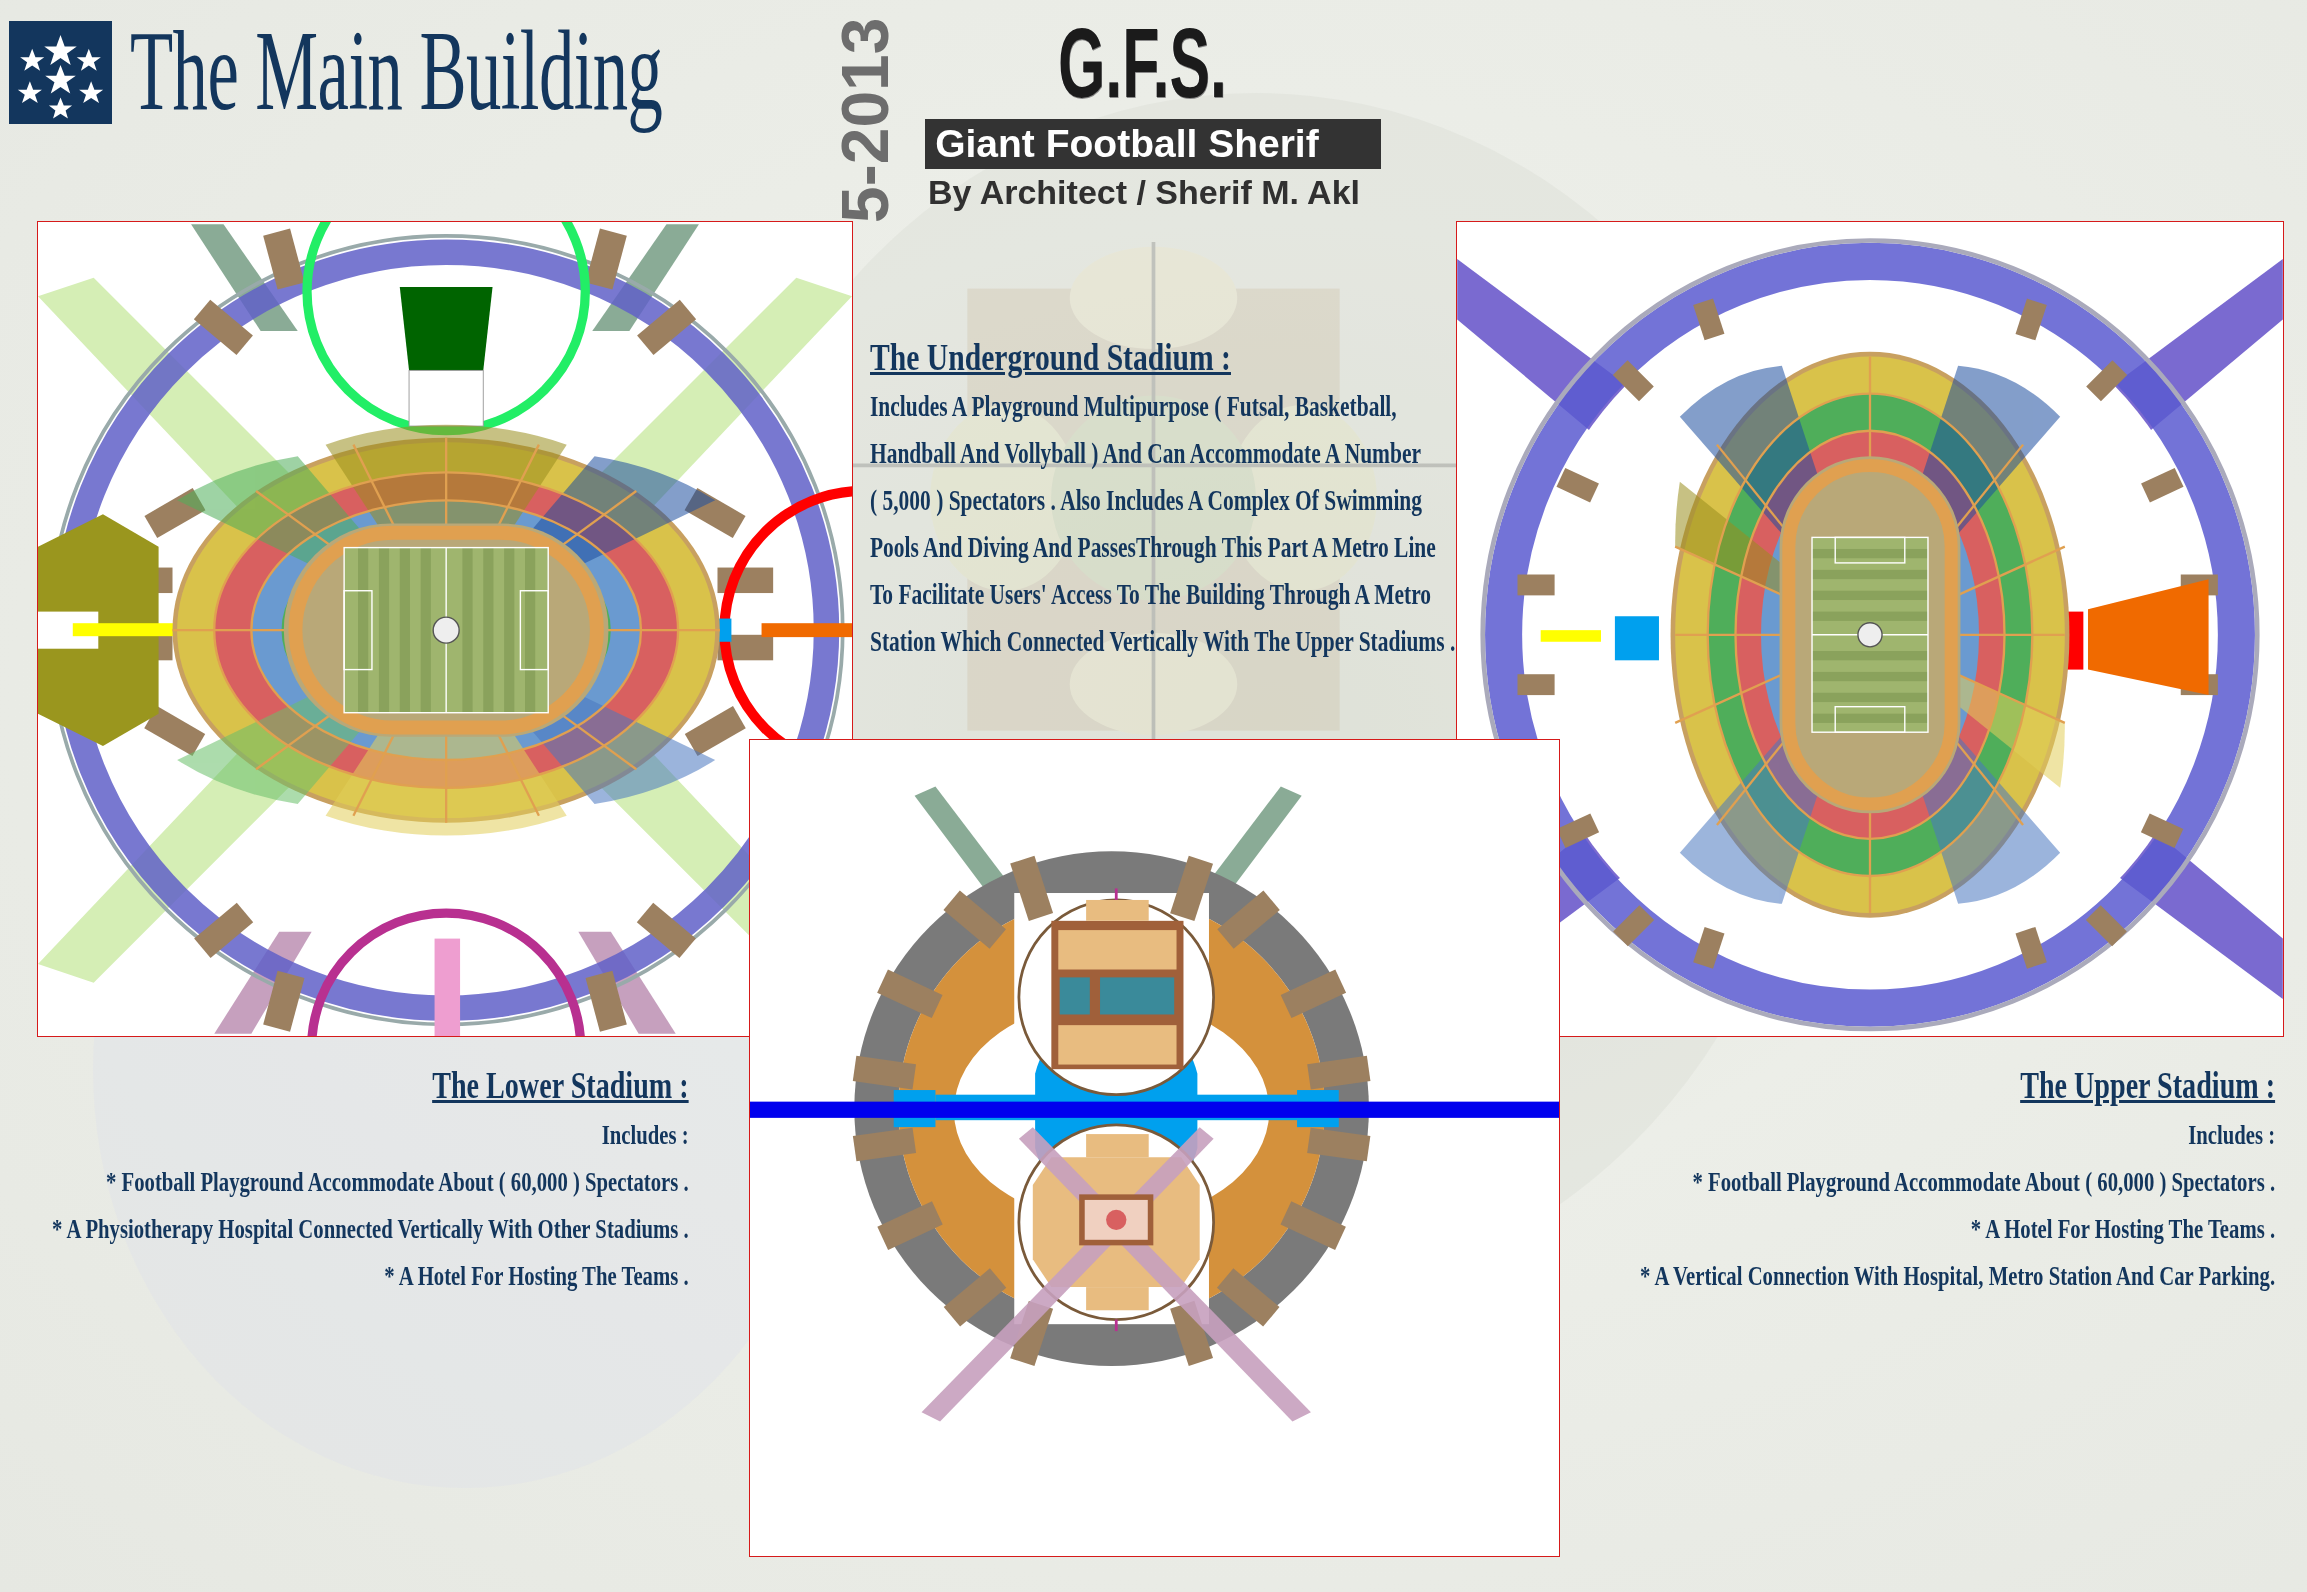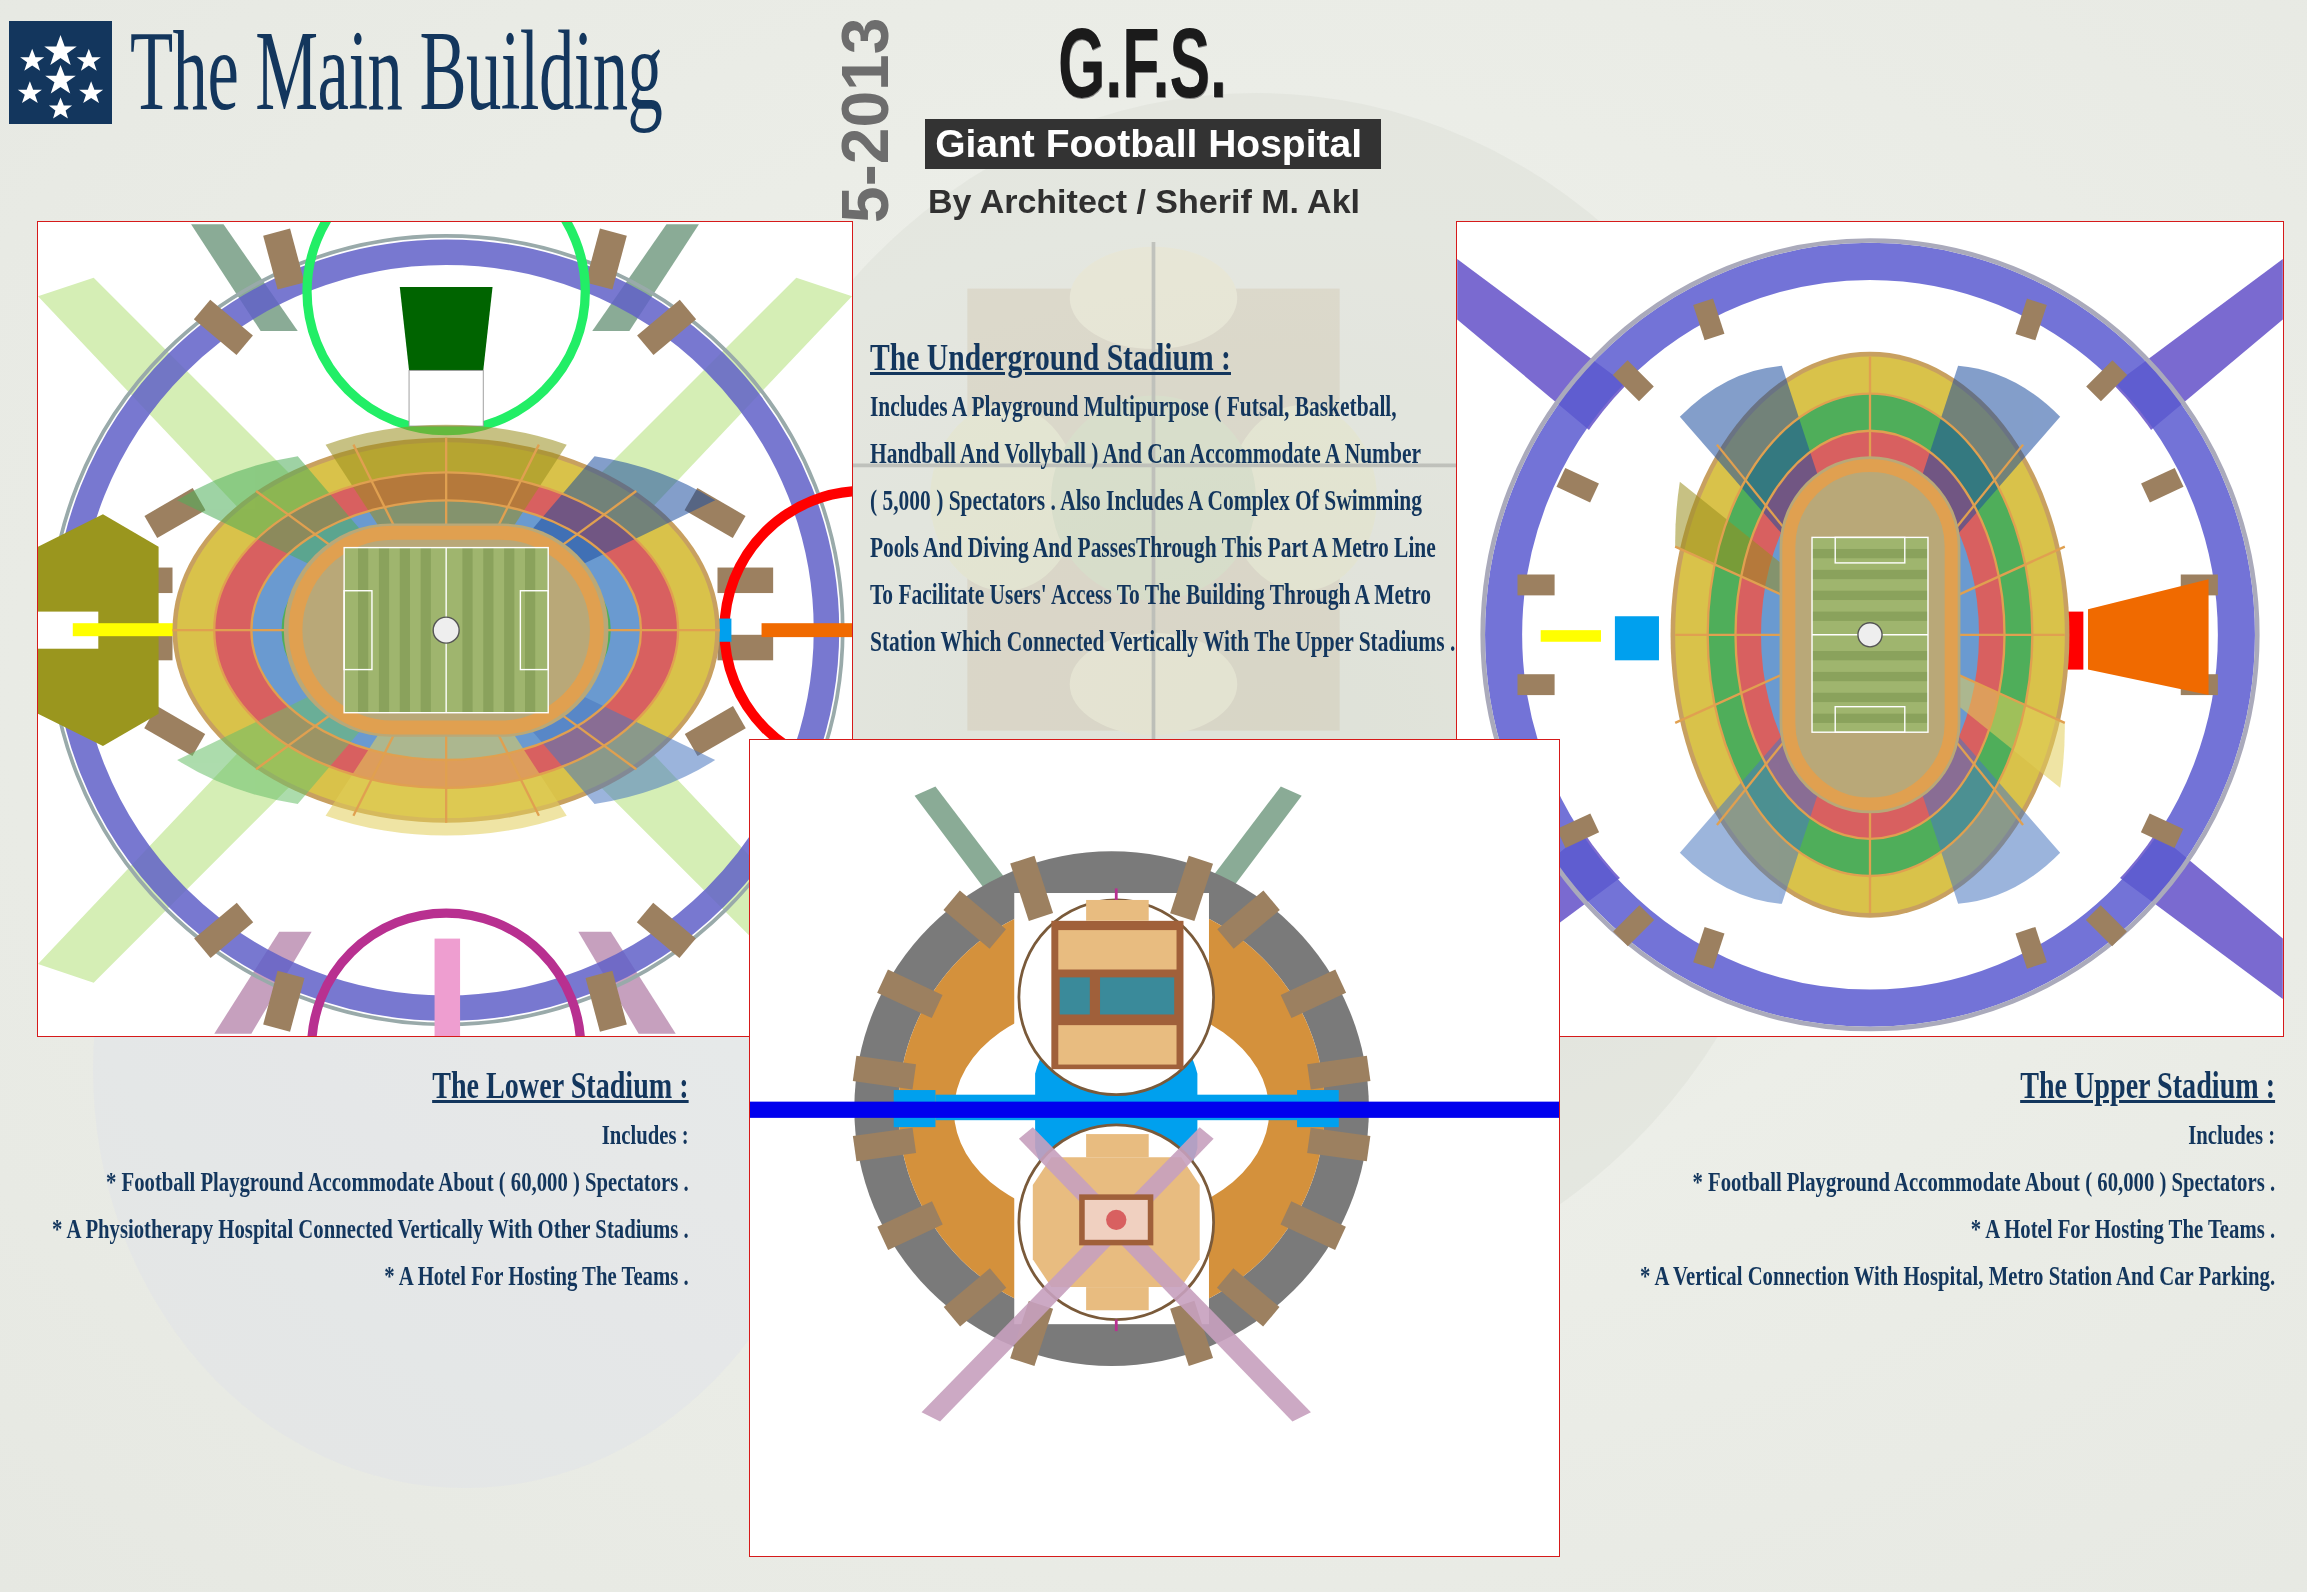--- a/index.html
+++ b/index.html
@@ -25,21 +25,21 @@
     font-weight:bold; font-size:98px; color:#1b1b1b; transform:scaleX(.62);
     transform-origin:left top; white-space:nowrap; line-height:1;
     text-shadow: 0.9px 0.9px 0 #888, -0.5px -0.5px 0 #fff;
   }
   .gfs-band {
     position:absolute; left:925px; top:119px; width:456px; height:50px; background:#333;
     color:#fff; font-family:"Liberation Sans", sans-serif; font-weight:bold; font-size:39px;
     line-height:50px; padding-left:10.2px; box-sizing:border-box; white-space:nowrap;
   }
   .author {
-    position:absolute; left:928px; top:182px; font-family:"Liberation Sans", sans-serif;
+    position:absolute; left:928px; top:173px; font-family:"Liberation Sans", sans-serif;
     font-weight:bold; font-size:34px; color:#303030; white-space:nowrap;
   }
   .panel { position:absolute; border:1.4px solid #d61a1a; background:#fff; overflow:hidden; box-sizing:border-box; }
   .panel svg { width:100%; height:100%; display:block; }
   .ug-block { position:absolute; left:870px; top:335px; width:595px;font-family:Liberation Serif, serif; }
   .ug-head {
     font-size:38px; color:#13365d; font-weight:bold; text-decoration:underline;
     transform:scaleX(.78); transform-origin:left top; white-space:nowrap; line-height:1.2;
   }
   .ug-text {
@@ -72,21 +72,21 @@
       <polygon points="172,60 179,78 198,78 183,89 189,107 172,96 155,107 161,89 146,78 165,78"></polygon>
       <polygon points="45,130 52,148 71,148 56,159 62,177 45,166 28,177 34,159 19,148 38,148"></polygon>
       <polygon points="177,130 184,148 203,148 188,159 194,177 177,166 160,177 166,159 151,148 170,148"></polygon>
       <polygon points="111,165 118,182 136,182 122,193 127,210 111,200 95,210 100,193 86,182 104,182"></polygon>
     </g>
   </svg>
 </div>
 <div class="title">The Main Building</div>
 <div class="year">5-2013</div>
 <div class="gfs">G.F.S.</div>
-<div class="gfs-band">Giant Football Hospital</div>
+<div class="gfs-band">Giant Football Sherif</div>
 <div class="author">By Architect / Sherif M. Akl</div>
 
 <svg class="ug-bg" viewBox="0 0 1300 1100">
   <rect x="250" y="100" width="800" height="950" fill="#c9b89a"></rect>
   <ellipse cx="650" cy="120" rx="180" ry="110" fill="#f0e6c0"></ellipse>
   <ellipse cx="650" cy="950" rx="180" ry="110" fill="#f0e6c0"></ellipse>
   <ellipse cx="330" cy="550" rx="160" ry="200" fill="#e8e6b8"></ellipse>
   <ellipse cx="970" cy="550" rx="160" ry="200" fill="#e8e6b8"></ellipse>
   <circle cx="650" cy="550" r="220" fill="#bfcfa0"></circle>
   <line x1="650" y1="0" x2="650" y2="1100" stroke="#666" stroke-width="8"></line>

